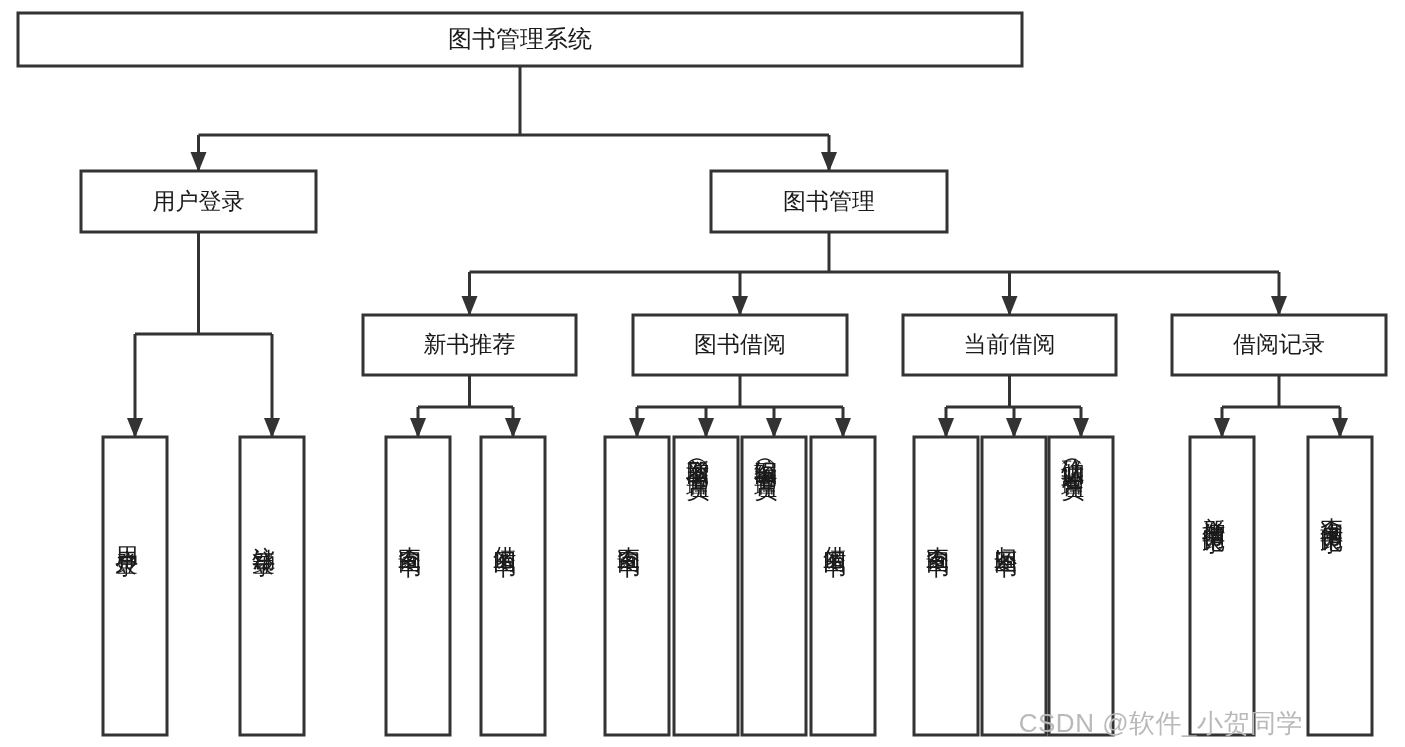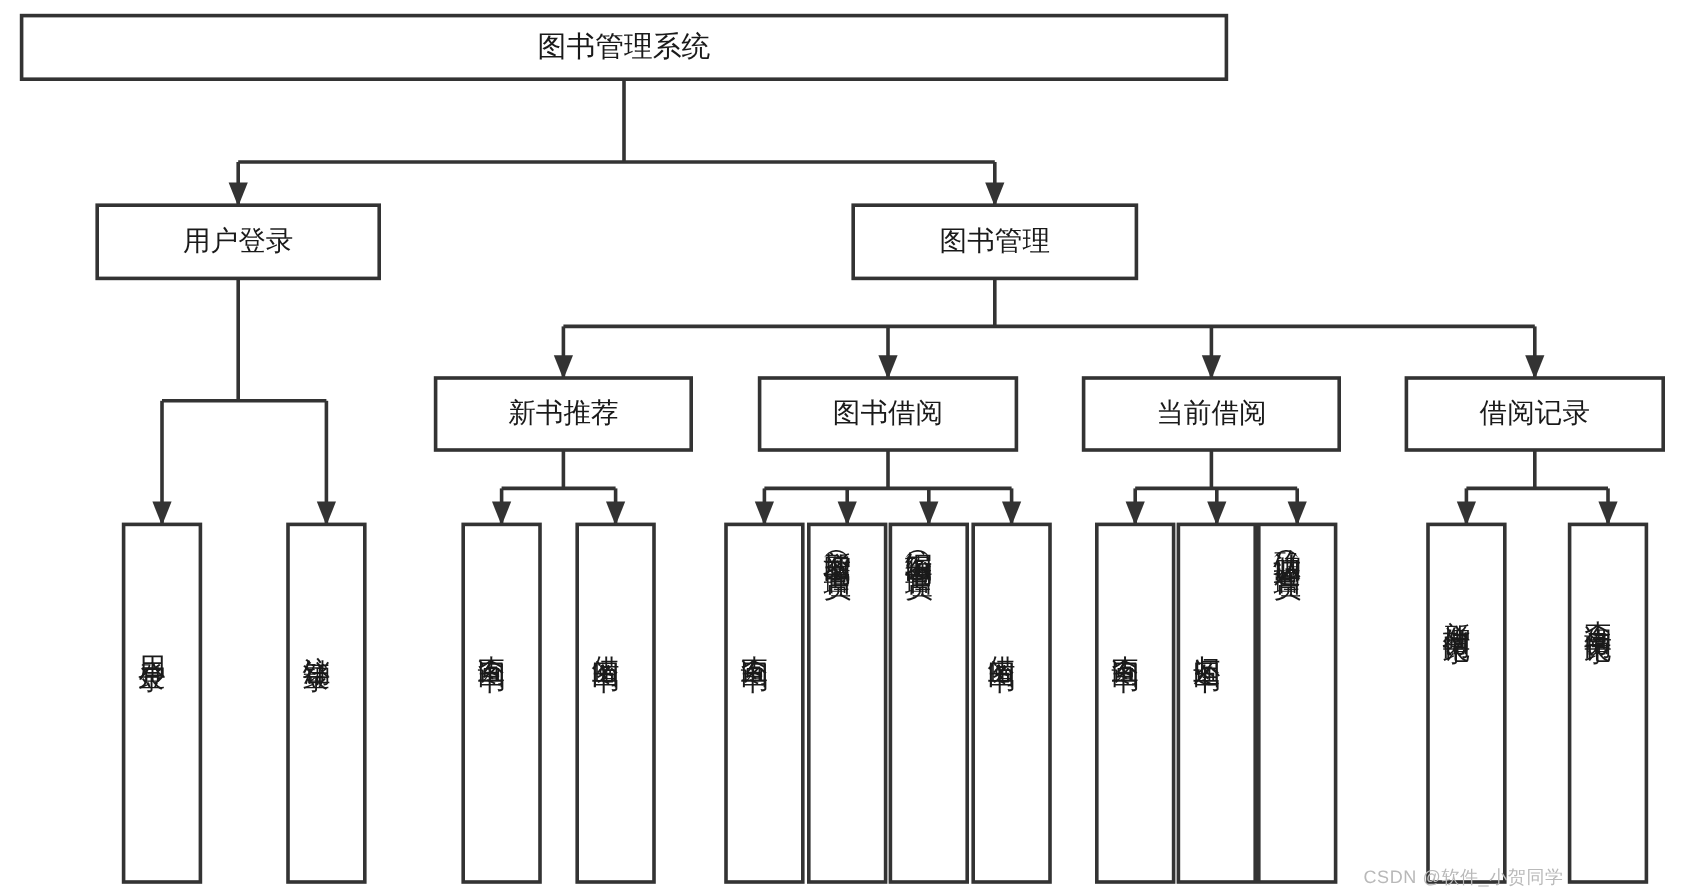--- a/index.html
+++ b/index.html
@@ -57,21 +57,21 @@
     fill: #1a1a1a;
     text-anchor: middle;
     writing-mode: vertical-rl;
     letter-spacing: 3px;
   }
   .watermark {
     position: absolute;
     right: 10px;
     bottom: 6px;
     font-family: "Liberation Sans", "DejaVu Sans", sans-serif;
-    font-size: 15px;
+    font-size: 26px;
     color: #b9b9b9;
     letter-spacing: 0.5px;
     white-space: nowrap;
     user-select: none;
   }
 </style>
 </head>
 <body>
 
 <div id="diagram-root">

